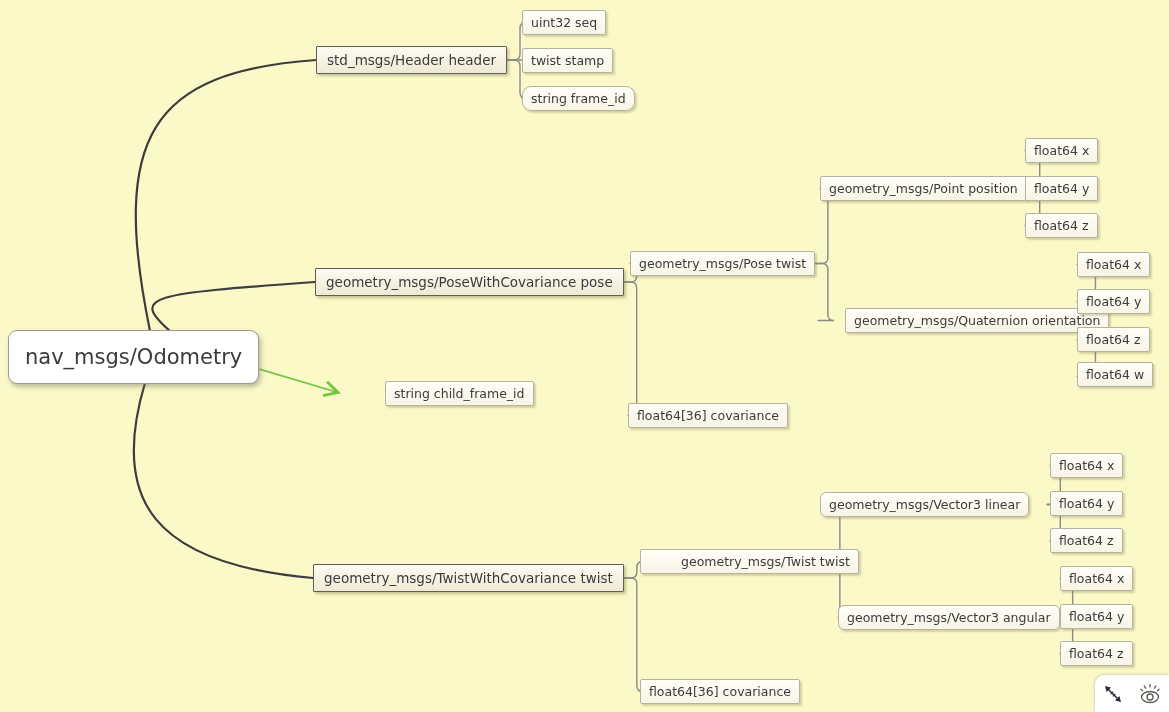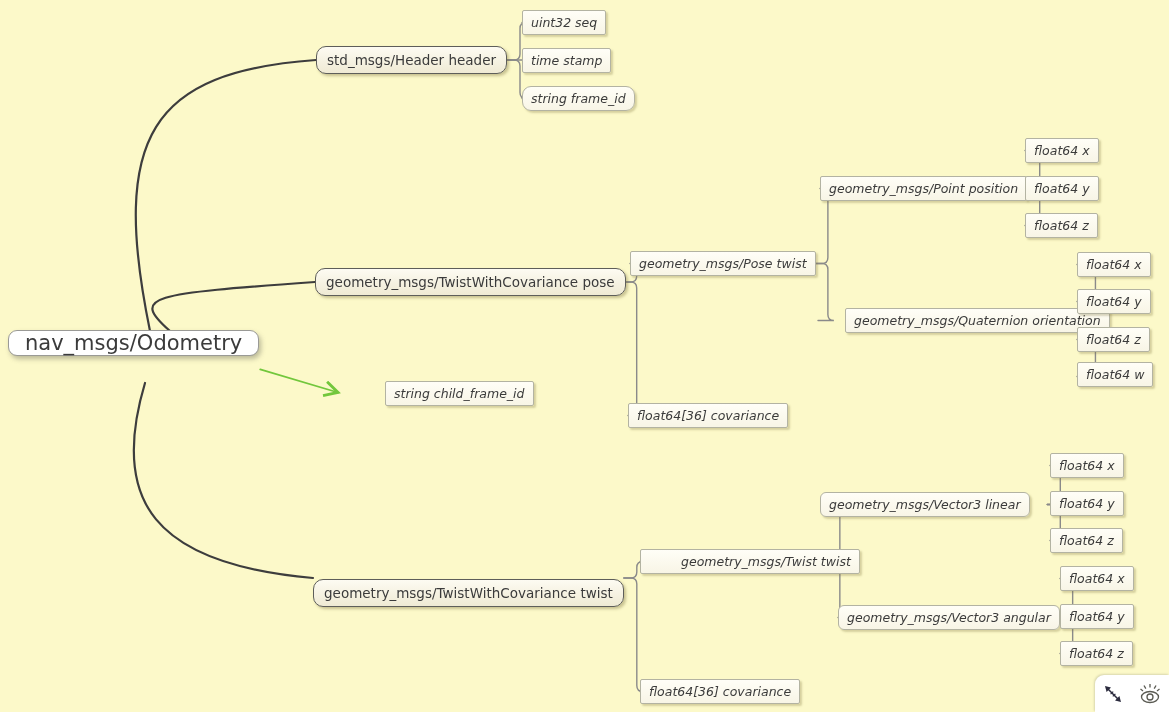--- a/index.html
+++ b/index.html
@@ -18,33 +18,32 @@
     box-sizing:border-box;
     cursor:pointer;
   }
   .node.leaf{
     font-size:12.5px;
     padding:4px 8px;
     background:linear-gradient(#fffef7,#f8f5e6);
     border:1px solid #b3b3a2;
     border-radius:2px;
     box-shadow:2px 2px 2px rgba(125,115,60,.30);
-    font-style:italic;
   }
   .node.branch{
     font-size:13.5px;
     padding:5px 10px;
     background:linear-gradient(#fdfbf2,#efead4);
     border:1px solid #5e5e5a;
-    border-radius:10px;
+    border-radius:1px;
     box-shadow:2px 2px 3px rgba(120,110,60,.40);
   }
   .node.root{
     font-size:21px;
-    padding:0 16px;
+    padding:14px 16px;
     background:#ffffff;
     border:1px solid #9a9a96;
     border-radius:9px;
     box-shadow:2px 3px 5px rgba(110,110,95,.45);
   }
   #controls{
     position:absolute;right:0;bottom:0;
     width:74px;height:37px;
     background:#ffffff;
     border-top-left-radius:9px;
@@ -92,36 +91,36 @@
       <path d="M 826.84375 561.5 L 833.84375 561.5 Q 839.84375 561.5 839.84375 567.5 L 839.84375 611.5 Q 839.84375 617.5 845.84375 617.5 L 838 617.5" fill="none" stroke="#8a8a8a" stroke-width="1.4" stroke-linecap="round"></path>
       <path d="M 1059.65625 617.5 L 1066.65625 617.5 Q 1072.65625 617.5 1072.65625 611.5 L 1072.65625 584.5 Q 1072.65625 578.5 1078.65625 578.5 L 1060 578.5" fill="none" stroke="#8a8a8a" stroke-width="1.4" stroke-linecap="round"></path>
       <path d="M 1059.65625 617.5 L 1060 617.5" fill="none" stroke="#8a8a8a" stroke-width="1.4" stroke-linecap="round"></path>
       <path d="M 1059.65625 617.5 L 1066.65625 617.5 Q 1072.65625 617.5 1072.65625 623.5 L 1072.65625 647.5 Q 1072.65625 653.5 1078.65625 653.5 L 1060 653.5" fill="none" stroke="#8a8a8a" stroke-width="1.4" stroke-linecap="round"></path>
       <path d="M 623.8125 578 L 630.8125 578 Q 636.8125 578 636.8125 584 L 636.8125 685.5 Q 636.8125 691.5 642.8125 691.5 L 640 691.5" fill="none" stroke="#8a8a8a" stroke-width="1.4" stroke-linecap="round"></path>
     </svg>
   <div id="nodes">
       <div class="node root" style="left: 8px; top: 330px;">nav_msgs/Odometry</div>
       <div class="node branch" style="left: 316px; top: 46px;">std_msgs/Header header</div>
       <div class="node leaf" style="left: 522px; top: 10px;">uint32 seq</div>
-      <div class="node leaf" style="left: 522px; top: 48px;">time stamp</div>
+      <div class="node leaf" style="left: 522px; top: 48px;">twist stamp</div>
       <div class="node leaf" style="left: 522px; top: 86px; border-radius: 9px;">string frame_id</div>
-      <div class="node branch" style="left: 315px; top: 268px;">geometry_msgs/TwistWithCovariance pose</div>
+      <div class="node branch" style="left: 315px; top: 268px;">geometry_msgs/PoseWithCovariance pose</div>
       <div class="node leaf" style="left: 630px; top: 251px;">geometry_msgs/Pose twist</div>
       <div class="node leaf" style="left: 820px; top: 176px;">geometry_msgs/Point position</div>
       <div class="node leaf" style="left: 1025px; top: 138px;">float64 x</div>
       <div class="node leaf" style="left: 1025px; top: 176px;">float64 y</div>
       <div class="node leaf" style="left: 1025px; top: 213px;">float64 z</div>
       <div class="node leaf" style="left: 818px; top: 308px; margin-left: 27px;">geometry_msgs/Quaternion orientation</div>
       <div class="node leaf" style="left: 1077px; top: 252px;">float64 x</div>
       <div class="node leaf" style="left: 1077px; top: 289px;">float64 y</div>
       <div class="node leaf" style="left: 1077px; top: 327px;">float64 z</div>
       <div class="node leaf" style="left: 1077px; top: 356px; margin-top: 6px;">float64 w</div>
       <div class="node leaf" style="left: 628px; top: 403px;">float64[36] covariance</div>
       <div class="node leaf" style="left: 345px; top: 381px; margin-left: 40px;">string child_frame_id</div>
-      <div class="node branch" style="left: 313px; top: 579px;">geometry_msgs/TwistWithCovariance twist</div>
+      <div class="node branch" style="left: 313px; top: 564px;">geometry_msgs/TwistWithCovariance twist</div>
       <div class="node leaf" style="left: 640px; top: 549px; padding-left: 40px;">geometry_msgs/Twist twist</div>
       <div class="node leaf" style="left: 820px; top: 492px; border-radius: 6px;">geometry_msgs/Vector3 linear</div>
       <div class="node leaf" style="left: 1050px; top: 453px;">float64 x</div>
       <div class="node leaf" style="left: 1050px; top: 491px;">float64 y</div>
       <div class="node leaf" style="left: 1050px; top: 528px;">float64 z</div>
       <div class="node leaf" style="left: 838px; top: 605px; border-radius: 6px;">geometry_msgs/Vector3 angular</div>
       <div class="node leaf" style="left: 1060px; top: 566px;">float64 x</div>
       <div class="node leaf" style="left: 1060px; top: 604px;">float64 y</div>
       <div class="node leaf" style="left: 1060px; top: 641px;">float64 z</div>
       <div class="node leaf" style="left: 640px; top: 679px;">float64[36] covariance</div>

